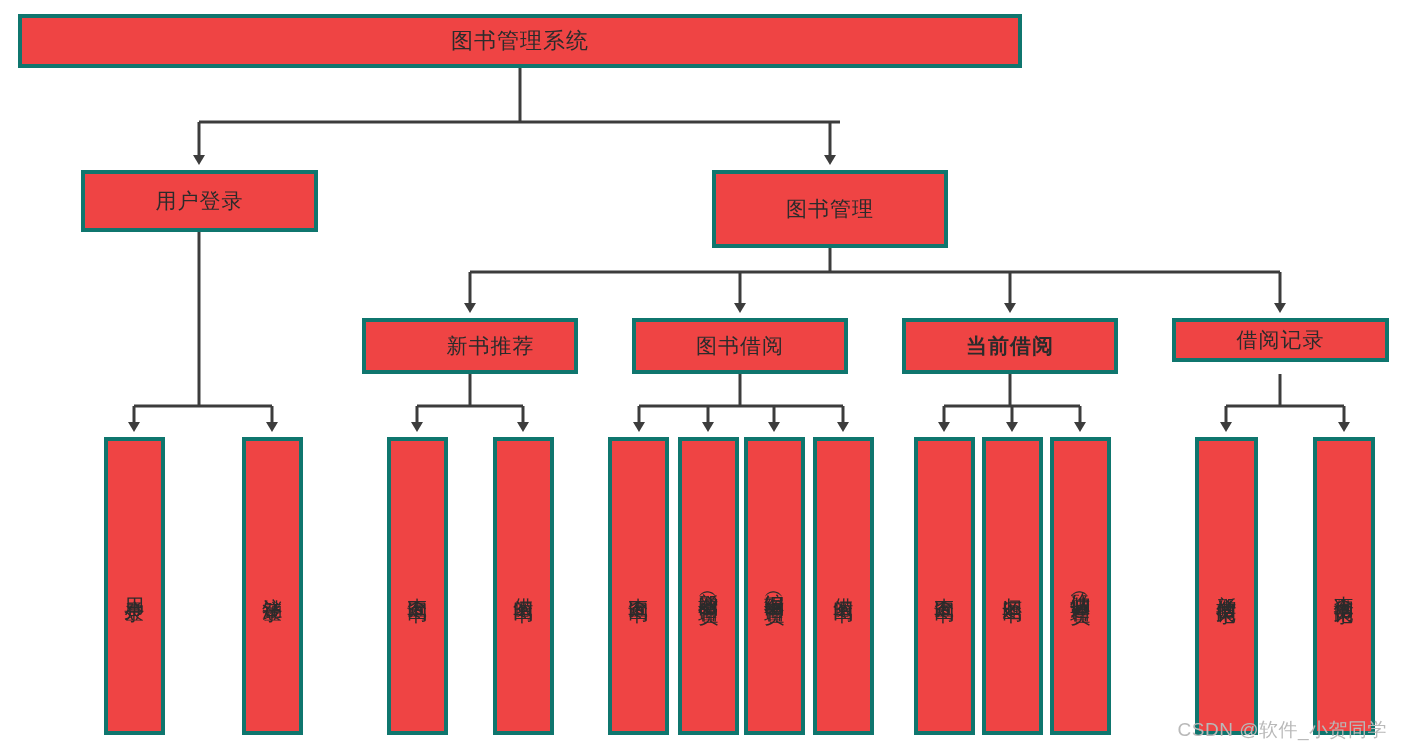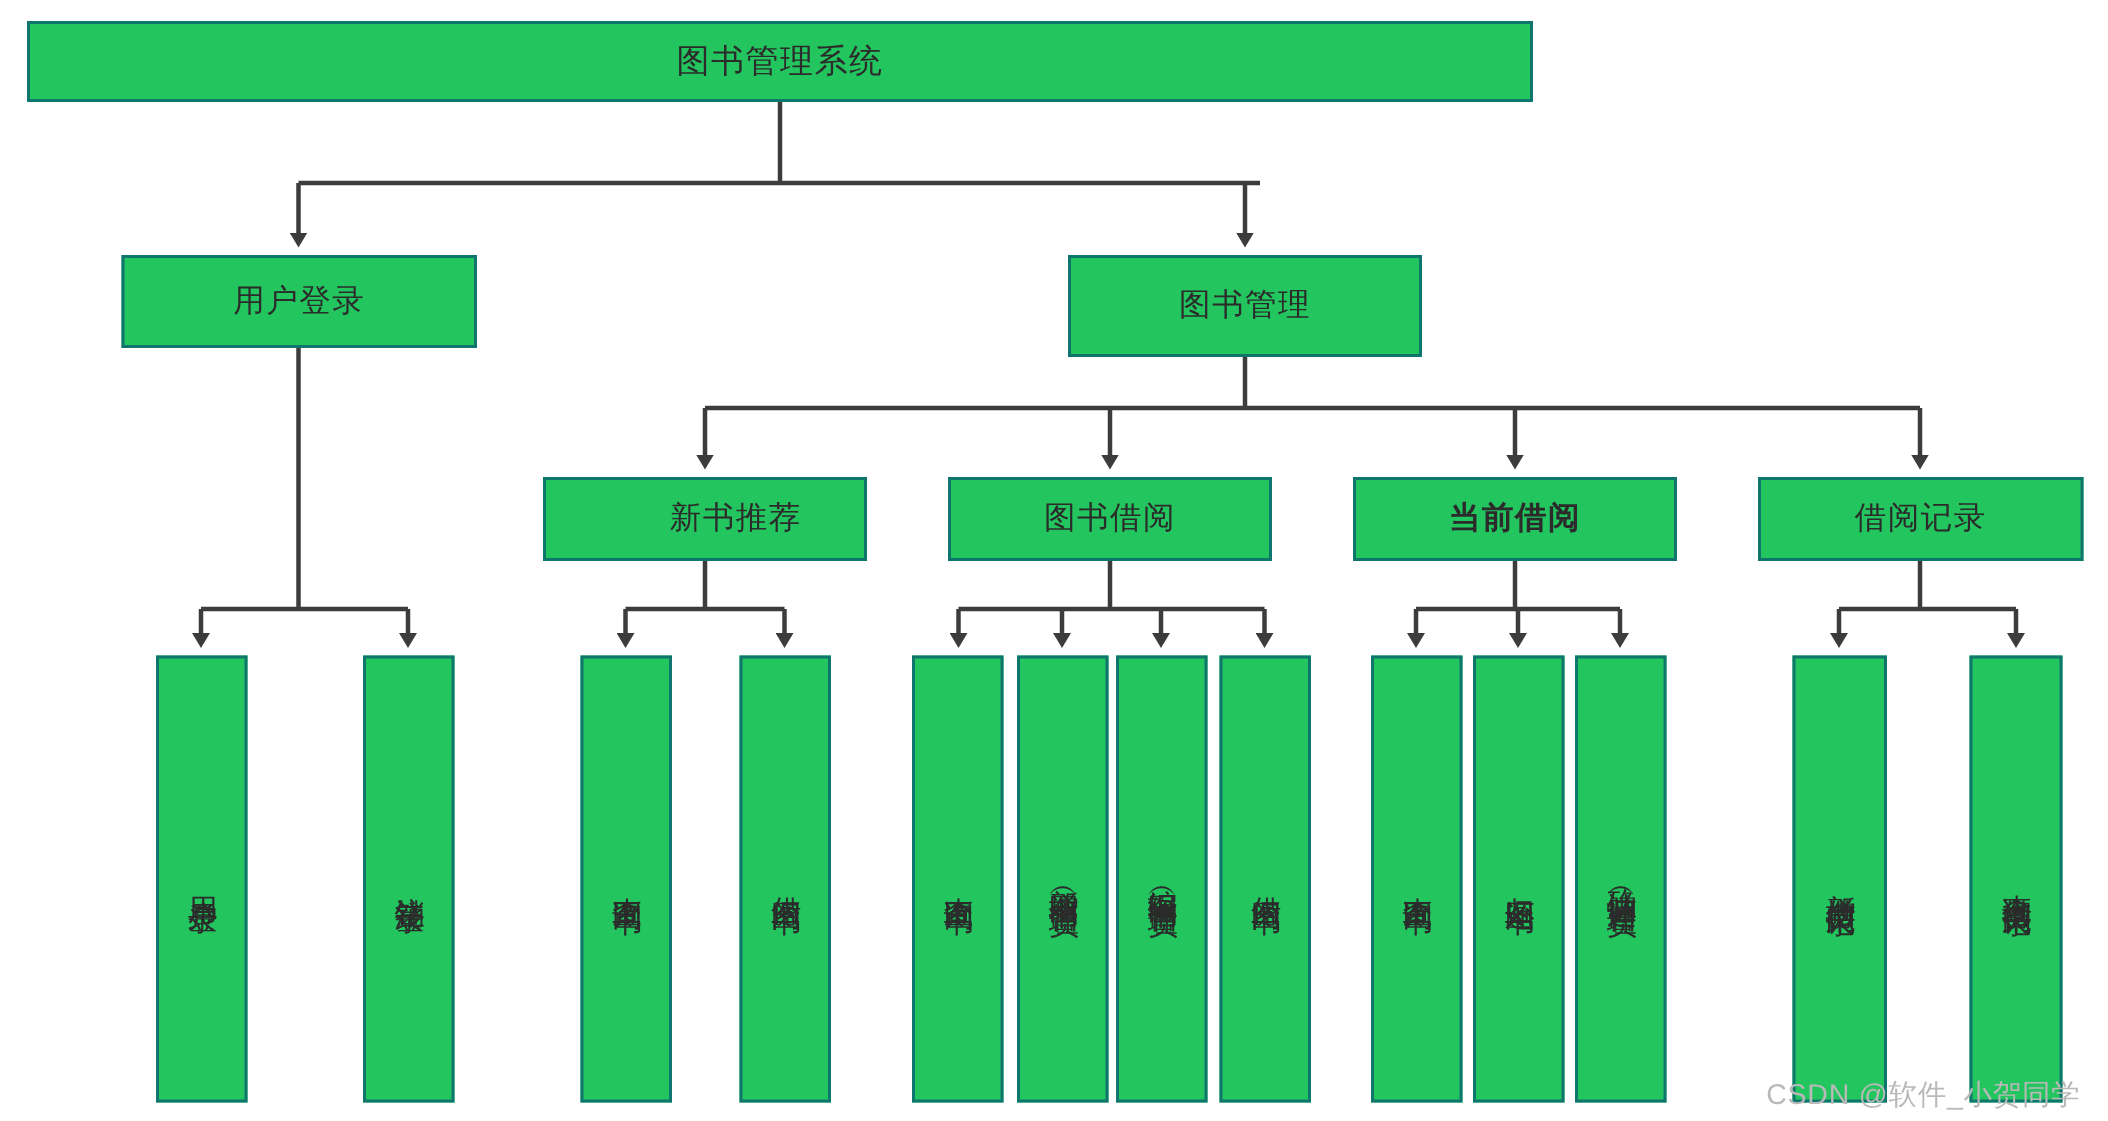--- a/index.html
+++ b/index.html
@@ -22,22 +22,22 @@
     position: absolute;
     left: 0;
     top: 0;
     width: 1405px;
     height: 747px;
     pointer-events: none;
   }
   .node {
     position: absolute;
     box-sizing: border-box;
-    background: #22c55e;
-    border: 2px solid #0f766e;
+    background: #ef4444;
+    border: 4px solid #0f766e;
     display: flex;
     align-items: center;
     justify-content: center;
     color: #2b2b2b;
     z-index: 3;
   }
   .node.h {
     
     font-size: 21px;
     letter-spacing: 1px;
@@ -130,34 +130,34 @@
     </g>
   </svg>
 
   <div class="node h root" style="left:18px; top:14px; width:1004px; height:54px;">
     <span>图书管理系统</span>
   </div>
 
   <div class="node h" style="left:81px; top:170px; width:237px; height:62px;">
     <span>用户登录</span>
   </div>
-  <div class="node h" style="left:712px; top:170px; width:236px; height:68px;">
+  <div class="node h" style="left:712px; top:170px; width:236px; height:78px;">
     <span>图书管理</span>
   </div>
 
   <div class="node h" style="left:362px; top:318px; width:216px; height:56px;padding-left:41px;">
     <span>新书推荐</span>
   </div>
   <div class="node h" style="left:632px; top:318px; width:216px; height:56px;text-align:center;">
     <span>图书借阅</span>
   </div>
   <div class="node h" style="left:902px; top:318px; width:216px; height:56px;font-weight:bold;">
     <span>当前借阅</span>
   </div>
-  <div class="node h" style="left:1172px; top:318px; width:217px; height:56px;">
+  <div class="node h" style="left:1172px; top:318px; width:217px; height:44px;">
     <span>借阅记录</span>
   </div>
 
   <div class="node v" style="left:104px; top:437px; width:61px; height:298px;">
     <span>用户登录</span>
   </div>
   <div class="node v" style="left:242px; top:437px; width:61px; height:298px;">
     <span>注销登录</span>
   </div>
 

